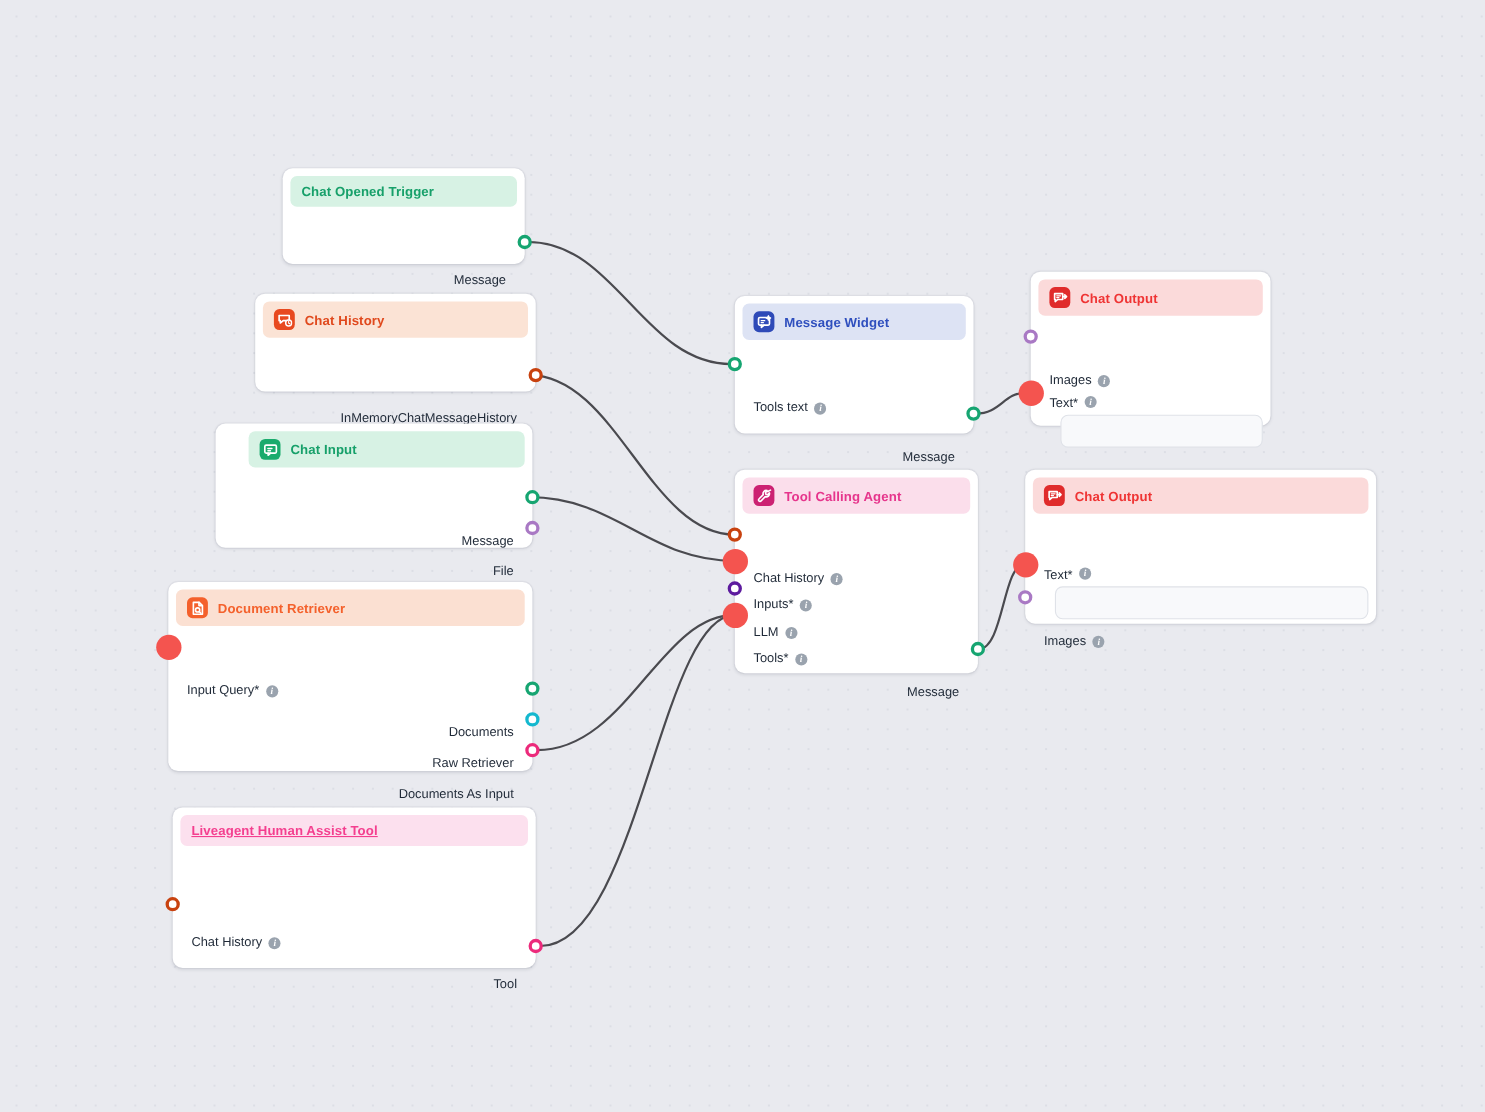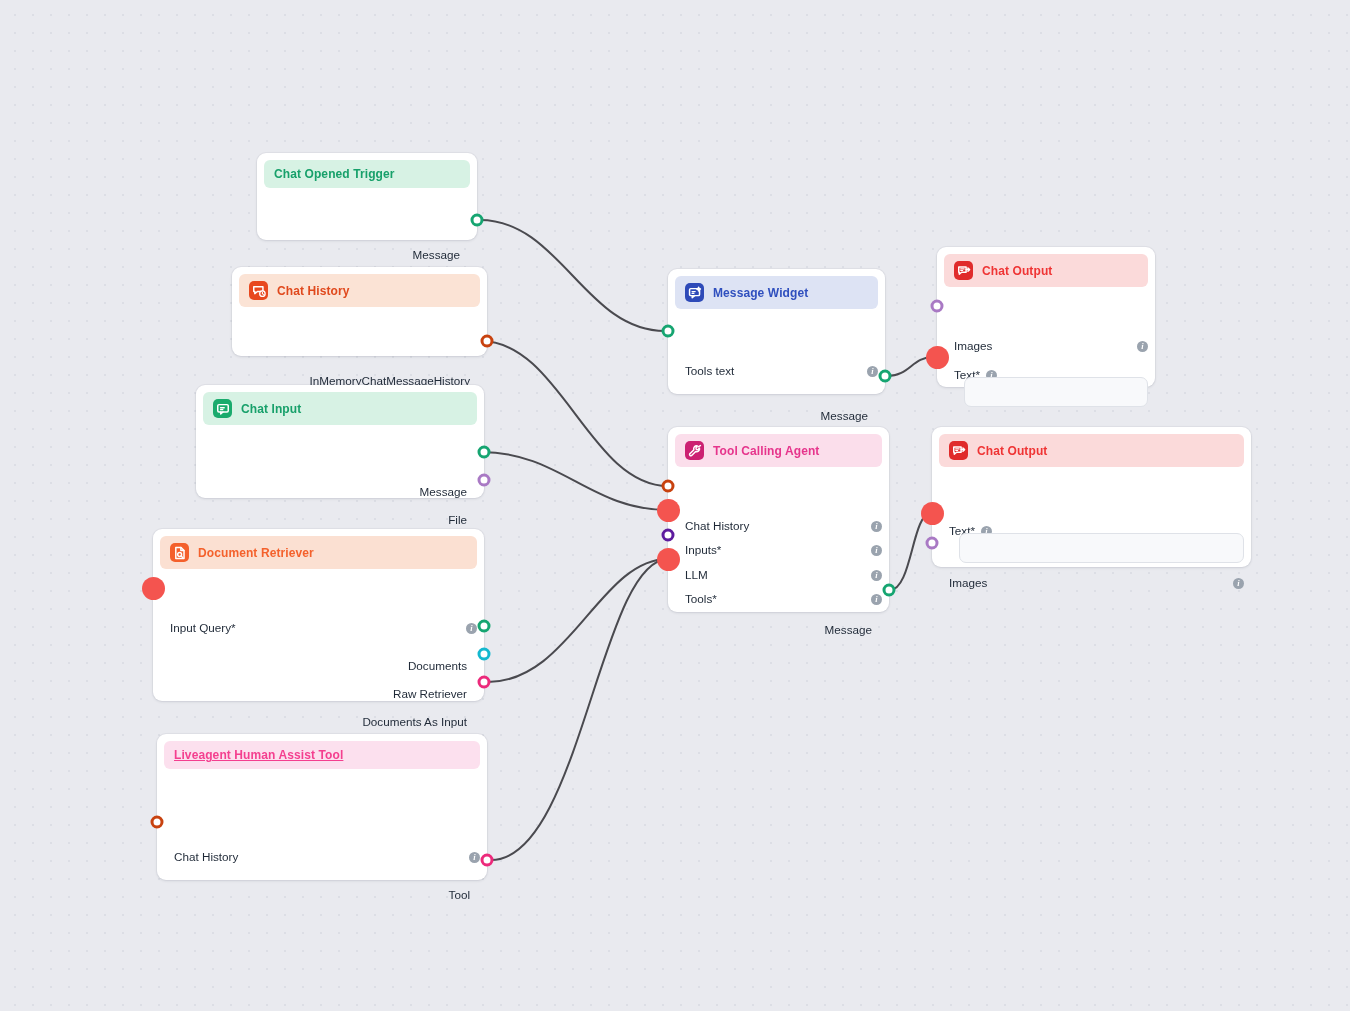--- a/index.html
+++ b/index.html
@@ -47,37 +47,37 @@
 
   
   .row {
     position: relative;
     display: flex; align-items: center;
     height: 24px;
     font-size: 11.7px;
     color: #1f2937;
     white-space: nowrap;
   }
-  .row.left { justify-content: space-between; padding-left: 10px; }
+  .row.left { justify-content: flex-start; padding-left: 10px; }
   .row.right { justify-content: flex-end; padding-right: 10px; }
   .row .lbl { line-height: 1; }
 
   .info {
     display: inline-block;
     width: 11px; height: 11px; border-radius: 50%;
     background: #9aa3ae; color: #fff;
     font-size: 8.5px; font-weight: 700;
     text-align: center; line-height: 11px;
     margin-left: 6px; font-style: italic;
     font-family: "Liberation Serif", serif;
   }
 
   .fieldlabel {
     font-size: 11.7px; color: #1f2937;
-    padding-left: 10px; display: flex; align-items: flex-end;
+    padding-left: 10px; display: flex; align-items: flex-start;
     height: 21px;
   }
   .textfield {
     margin: 2px 10px 8px 10px;
     height: 30px;
     border: 1px solid #dfe2e8;
     border-radius: 7px;
     background: #f8f9fb;
   }
 
@@ -138,21 +138,21 @@
           </span>
           <span>Chat History</span>
         </div>
         <div class="node-body">
           <div class="row right" style="position: absolute; top: 62px; left: 0px; right: 0px;">
             <span class="lbl">InMemoryChatMessageHistory</span>
           </div>
         </div>
       </div>
       <div class="node" style="left: 196px; top: 385px; width: 288px; height: 113px;">
-        <div class="node-header" style="background: rgb(215, 242, 228); color: rgb(23, 160, 106);">
+        <div class="node-header" style="background: rgb(215, 242, 228); color: rgb(23, 160, 106); margin-left: 23px;">
           <span class="nicon" style="background: rgb(26, 171, 109);">
             <svg width="14" height="14" viewBox="0 0 16 16">
               <rect fill="none" stroke="#fff" stroke-width="1.7" stroke-linecap="round" stroke-linejoin="round" x="2" y="3" width="12" height="8.4" rx="1.4"></rect>
               <path fill="none" stroke="#fff" stroke-width="1.7" stroke-linecap="round" stroke-linejoin="round" d="M5.4 11.4v2.2l2.6-2.2"></path>
               <path stroke="#fff" stroke-width="1.5" stroke-linecap="round" d="M5.2 6.6h4.2M5.2 8.8h2.6"></path>
             </svg>
           </span>
           <span>Chat Input</span>
         </div>
         <div class="node-body">

